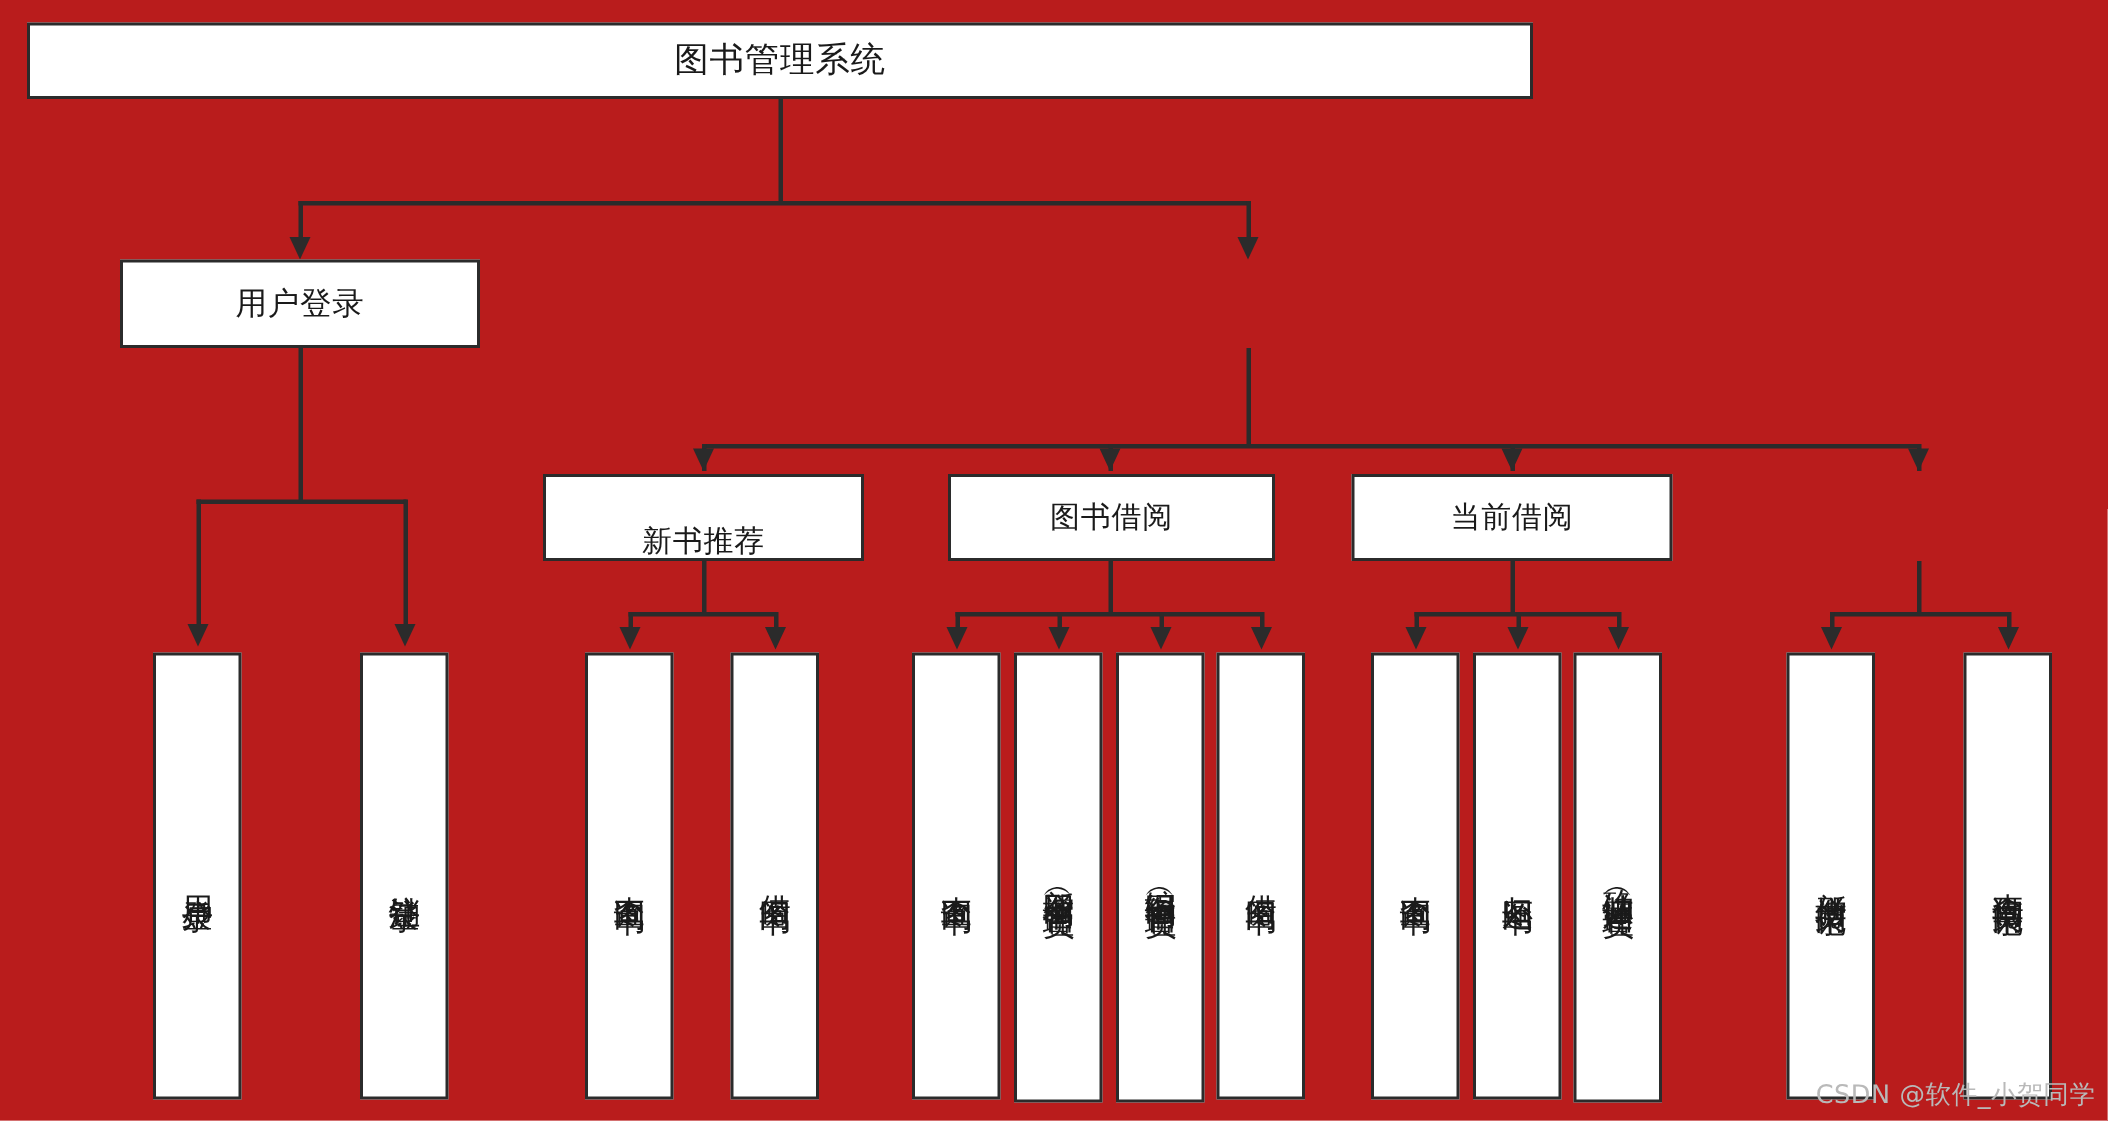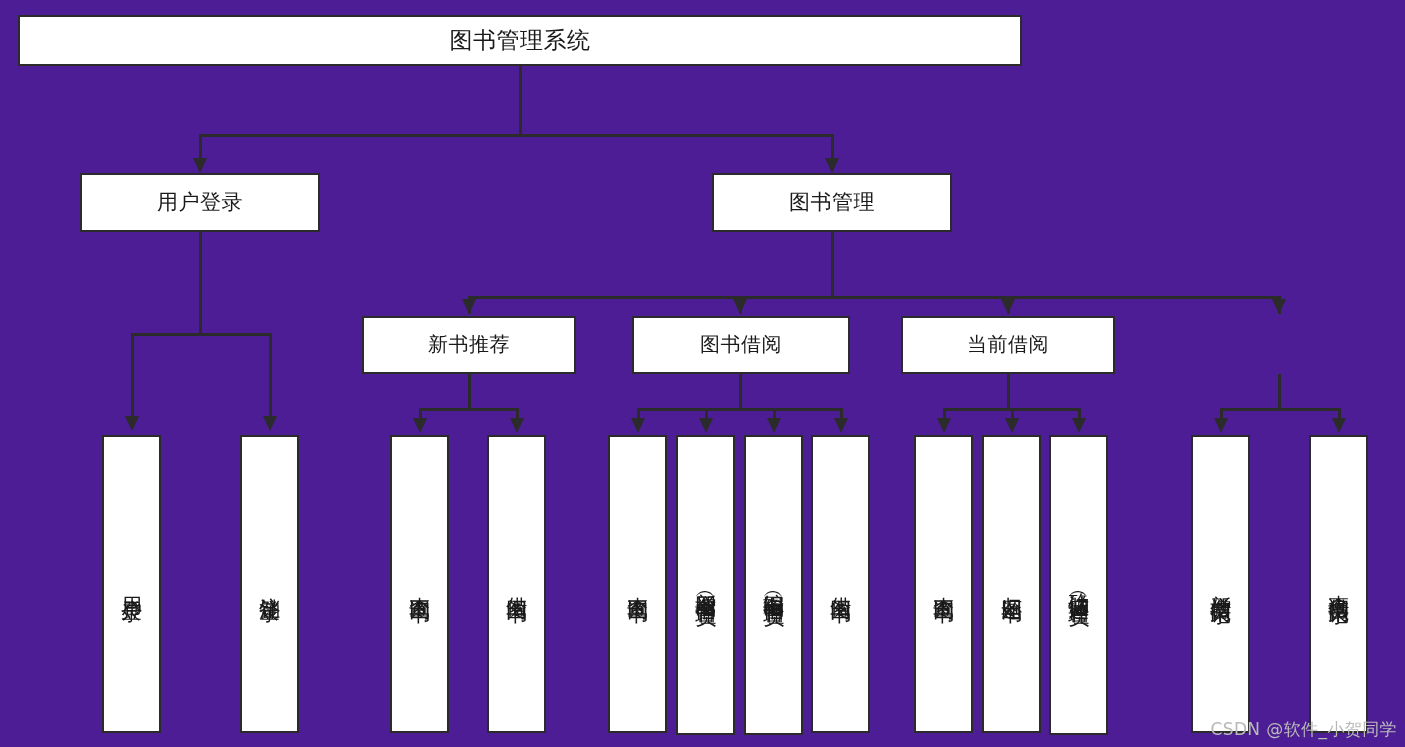--- a/index.html
+++ b/index.html
@@ -1,18 +1,18 @@
 <!DOCTYPE html>
 <html><head>
 <meta charset="utf-8">
 <style>
   html,body{margin:0;padding:0;background:#ffffff;}
   body{width:1405px;height:747px;overflow:hidden;
        font-family:"DejaVu Sans","Liberation Sans",sans-serif;color:#1a1a1a;}
-  #stage{position:relative;width:1405px;height:747px;background:#4c1d95;}
+  #stage{position:relative;width:1405px;height:747px;background:#b91c1c;}
 
   
   .node{position:absolute;box-sizing:border-box;background:#fff;
         border:2.5px solid #2b2b2b;display:flex;align-items:center;
         justify-content:center;text-align:center;}
   .node .lbl{display:block;line-height:1.08;letter-spacing:.5px;}
 
   .root{font-size:23px;}
   .lvl2{font-size:21px;}
   .lvl3{font-size:20px;}
@@ -51,43 +51,40 @@
   <div class="ln h" style="left:199px;top:134px;width:634px;"></div>
   <div class="ln v" style="left:199px;top:134px;height:26px;"></div>
   <div class="arrow" style="left:193px;top:158px;"></div>
   <div class="ln v" style="left:831px;top:134px;height:26px;"></div>
   <div class="arrow" style="left:825px;top:158px;"></div>
 
   <div class="node lvl2" style="left:80px;top:173px;width:240px;height:59px;">
     <span class="lbl">用户登录</span>
   </div>
 
-  <div class="node lvl2" style="left:712px;top:173px;width:240px;height:59px;">
-    <span class="lbl">图书管理</span>
-  </div>
 
   <div class="ln v" style="left:199px;top:232px;height:103px;"></div>
   <div class="ln h" style="left:131px;top:333px;width:140px;"></div>
   <div class="ln v" style="left:131px;top:333px;height:84px;"></div>
   <div class="arrow" style="left:125px;top:416px;"></div>
   <div class="ln v" style="left:269px;top:333px;height:84px;"></div>
   <div class="arrow" style="left:263px;top:416px;"></div>
 
   <div class="ln v" style="left:831px;top:232px;height:66px;"></div>
   <div class="ln h" style="left:468px;top:296px;width:812px;"></div>
   <div class="ln v" style="left:468px;top:296px;height:18px;"></div>
   <div class="arrow" style="left:462px;top:299px;"></div>
   <div class="ln v" style="left:739px;top:296px;height:18px;"></div>
   <div class="arrow" style="left:733px;top:299px;"></div>
   <div class="ln v" style="left:1007px;top:296px;height:18px;"></div>
   <div class="arrow" style="left:1001px;top:299px;"></div>
   <div class="ln v" style="left:1278px;top:296px;height:18px;"></div>
   <div class="arrow" style="left:1272px;top:299px;"></div>
 
-  <div class="node lvl3" style="left:362px;top:316px;width:214px;height:58px;">
+  <div class="node lvl3" style="left:362px;top:316px;width:214px;height:58px;align-items:flex-end;">
     <span class="lbl">新书推荐</span>
   </div>
   <div class="node lvl3" style="left:632px;top:316px;width:218px;height:58px;">
     <span class="lbl">图书借阅</span>
   </div>
   <div class="node lvl3" style="left:901px;top:316px;width:214px;height:58px;">
     <span class="lbl">当前借阅</span>
   </div>
 
   <div class="ln v" style="left:468px;top:374px;height:36px;"></div>

